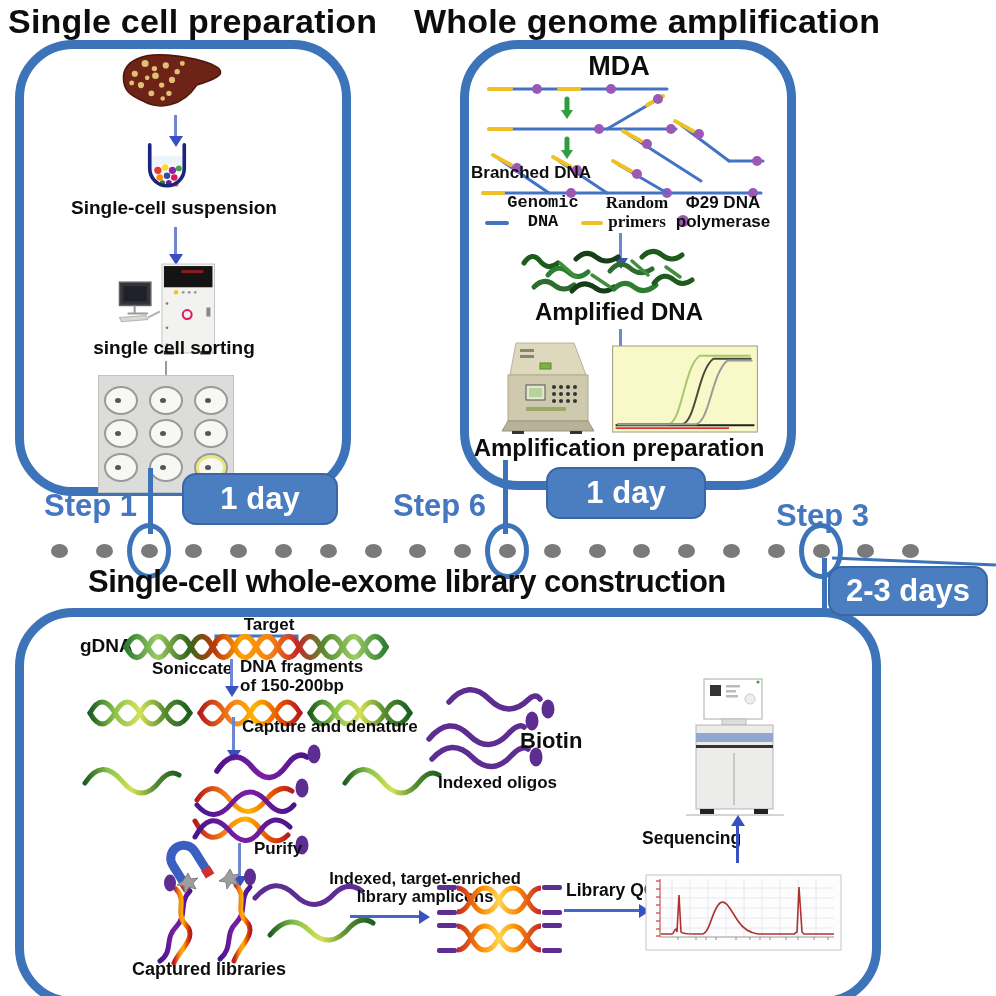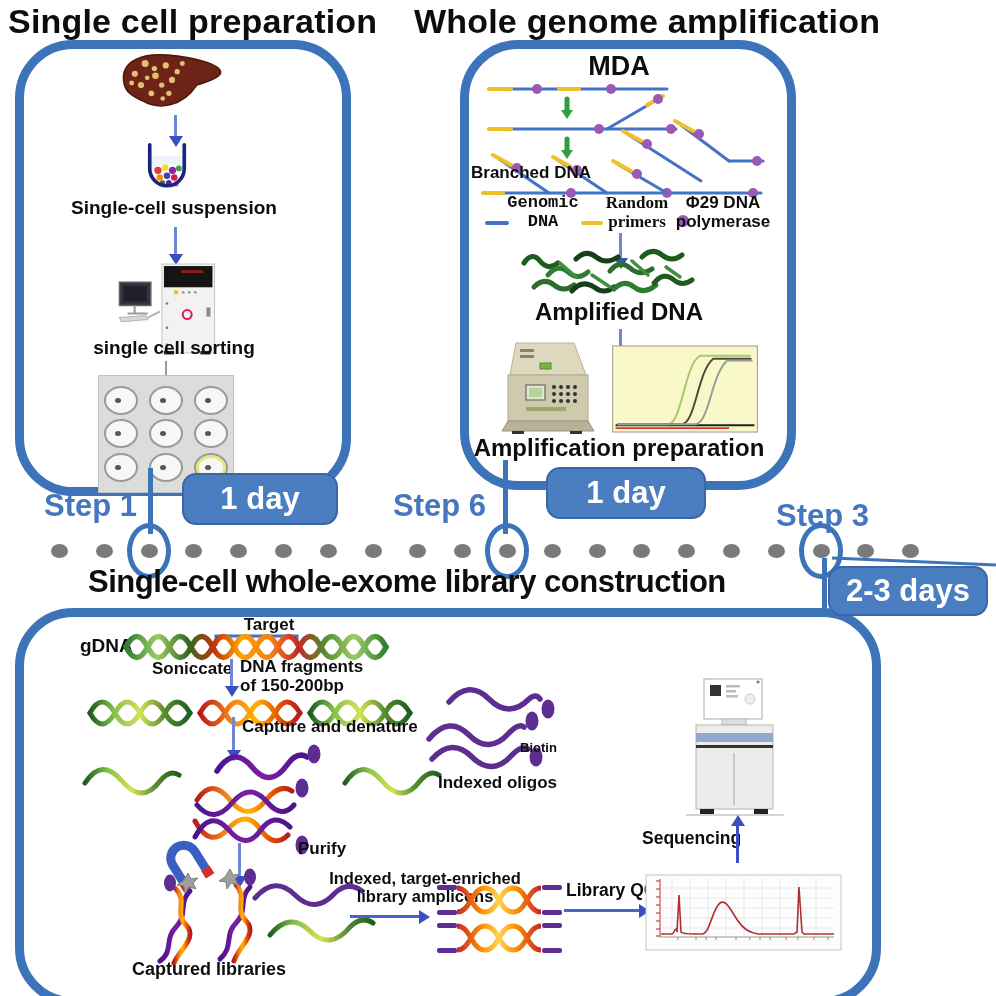--- a/index.html
+++ b/index.html
@@ -360,21 +360,21 @@
     <svg viewBox="0 0 170 120" style="left:400px;top:60px;width:170px;height:120px;">
       <g fill="none" stroke="#5e2d91" stroke-width="5.5" stroke-linecap="round">
         <path d="M25,25 Q45,2 65,22 Q85,42 105,22 Q112,16 116,22"></path>
         <path d="M5,62 Q25,38 45,58 Q65,78 85,56 Q95,46 100,50"></path>
         <path d="M8,82 Q28,60 48,80 Q68,100 88,78 Q98,68 104,72"></path>
       </g>
       <ellipse cx="124" cy="32" rx="6.5" ry="9.5" fill="#5e2d91"></ellipse>
       <ellipse cx="108" cy="44" rx="6.5" ry="9.5" fill="#5e2d91"></ellipse>
       <ellipse cx="112" cy="80" rx="6.5" ry="9.5" fill="#5e2d91"></ellipse>
     </svg>
-    <div class="lbl" style="left:496px;top:124px;font-size:13px;">Biotin</div>
+    <div class="lbl" style="left:496px;top:112px;font-size:22px;">Biotin</div>
     <div class="lbl" style="left:414px;top:156px;font-size:17px;">Indexed oligos</div>
 
     <svg viewBox="0 0 85 140" style="left:668px;top:60px;width:85px;height:140px;">
       <rect x="12" y="2" width="58" height="40" fill="#fff" stroke="#aaa"></rect>
       <rect x="18" y="8" width="11" height="11" fill="#333"></rect>
       <rect x="34" y="8" width="14" height="2.5" fill="#bbb"></rect>
         <rect x="34" y="13" width="10" height="2.5" fill="#bbb"></rect>
       <rect x="34" y="18" width="12" height="2.5" fill="#bbb"></rect>
       <circle cx="58" cy="22" r="5" fill="#eee" stroke="#ccc"></circle>
       <circle cx="66" cy="5" r="1.6" fill="#43a047"></circle>
@@ -389,21 +389,21 @@
     </svg>
 
     <svg viewBox="0 0 52 52" style="left:138px;top:222px;width:52px;height:52px;">
       <g transform="rotate(-32 26 26)">
         <path d="M13,42 L13,18 A13,13 0 0 1 39,18 L39,42" fill="none" stroke="#3b5fc0" stroke-width="9"></path>
         <rect x="8" y="38" width="10" height="9" fill="#d32f2f"></rect>
         <rect x="34" y="38" width="10" height="9" fill="#d32f2f"></rect>
       </g>
     </svg>
     <div class="arrow-down" style="left:214px;top:226px;height:34px;"></div>
-    <div class="lbl" style="left:230px;top:222px;font-size:17px;margin-left:44px;">Purify</div>
+    <div class="lbl" style="left:230px;top:222px;font-size:17px;">Purify</div>
 
     <svg viewBox="0 0 245 105" style="left:106px;top:246px;width:245px;height:105px;">
       <g fill="none" stroke-linecap="round">
         <path d="M60,28 C48,40 58,52 46,64 C34,76 44,88 30,98" stroke="url(#gPurp)" stroke-width="5"></path>
         <path d="M46,26 C58,38 44,50 56,62 C68,74 50,86 44,100" stroke="url(#gRed)" stroke-width="5"></path>
         <path d="M120,24 C108,36 118,48 106,60 C94,72 104,84 90,96" stroke="url(#gPurp)" stroke-width="5"></path>
         <path d="M106,22 C118,34 104,46 116,58 C128,70 110,82 104,98" stroke="url(#gRed)" stroke-width="5"></path>
         <path d="M125,35 Q145,12 165,32 Q185,52 205,30 Q218,18 232,28" stroke="#5e2d91" stroke-width="5"></path>
         <path d="M140,72 Q160,48 180,68 Q200,88 220,64 Q232,52 243,60" stroke="url(#gGreen)" stroke-width="5"></path>
       </g>

